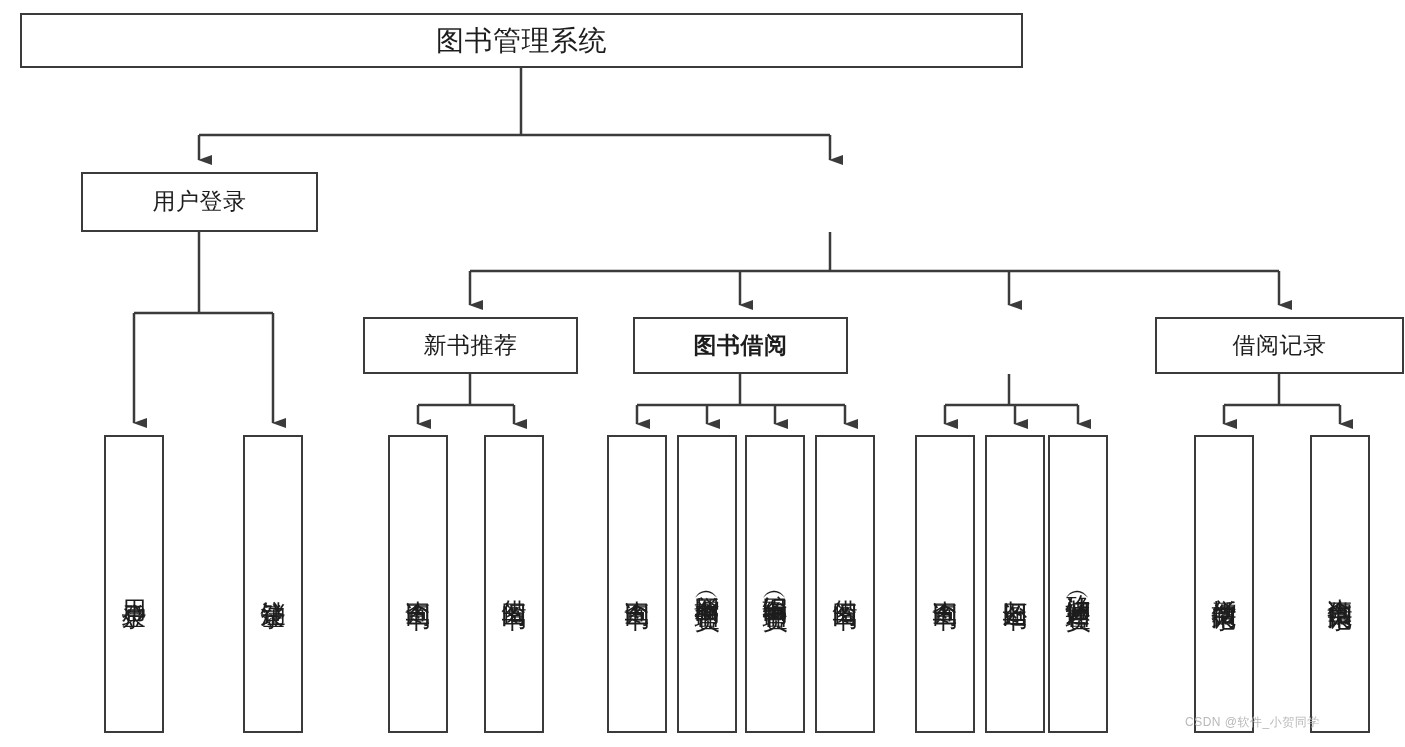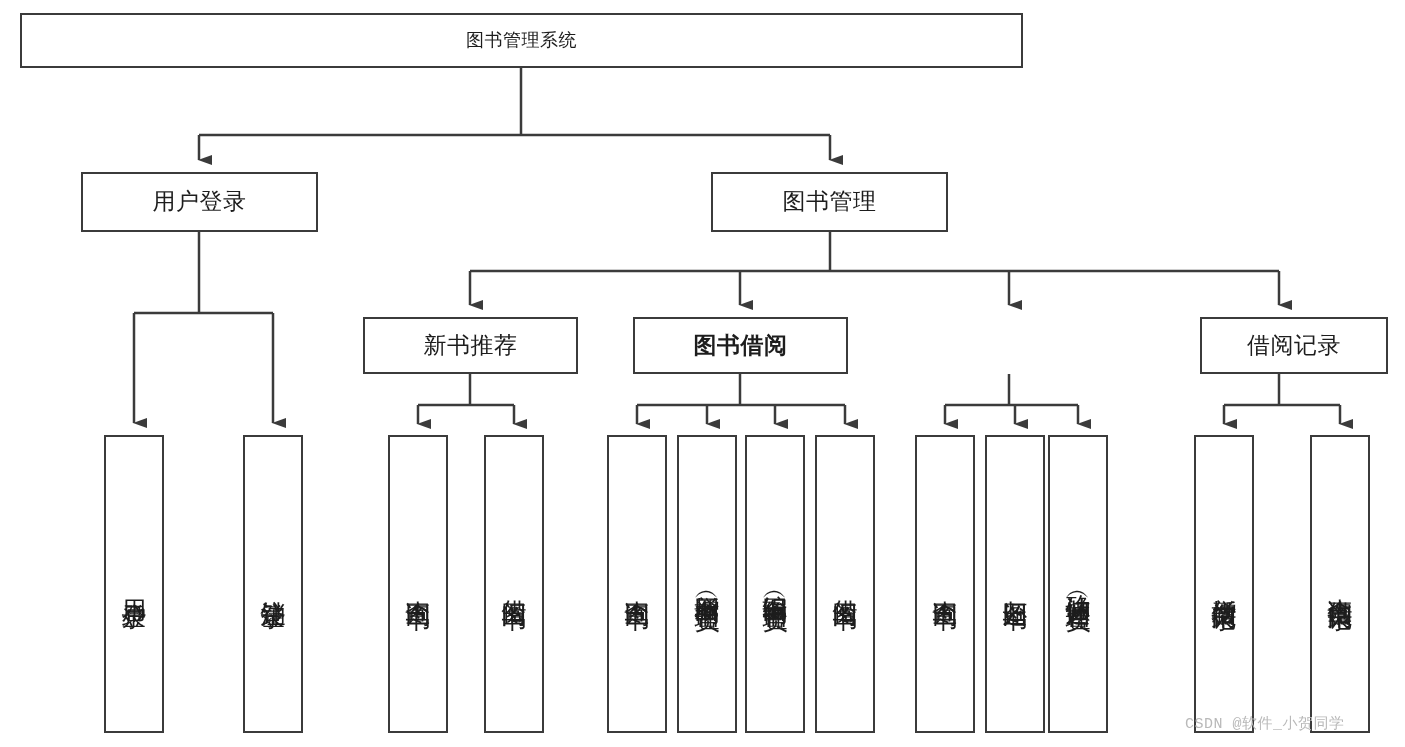--- a/index.html
+++ b/index.html
@@ -38,42 +38,42 @@
   .node .label {
     display: block;
     text-align: center;
     line-height: 1.12;
     letter-spacing: 0.5px;
   }
   .node.horiz .label {
     writing-mode: horizontal-tb;
     font-size: 23px;
   }
-  .node.root .label { font-size: 18px; }
+  .node.root .label { font-size: 28px; }
   .node.vert {
     align-items: center;
     justify-content: center;
   }
   .node.vert .label {
     writing-mode: vertical-rl;
     text-orientation: upright;
     font-size: 25px;
     line-height: 1.0;
     letter-spacing: 2px;
     white-space: nowrap;
   }
   .watermark {
     position: absolute;
     left: 1185px;
     top: 714px;
-    font-size: 15px;
+    font-size: 12px;
     color: #b9b9b9;
     letter-spacing: 0.5px;
     white-space: nowrap;
-    font-family: Liberation Mono, monospace;
+    font-family: Liberation Sans, sans-serif;
   }
 </style>
 </head>
 <body>
 
 <div id="canvas">
 
   <svg class="connectors" viewBox="0 0 1405 747" xmlns="http://www.w3.org/2000/svg">
     <defs>
       <marker id="arrow" viewBox="0 0 12 14" refX="6" refY="13" markerWidth="12" markerHeight="14" orient="auto-start-reverse" markerUnits="userSpaceOnUse">
@@ -124,31 +124,28 @@
     </g>
   </svg>
 
   <div class="node horiz root" id="node-root" style="left: 20px; top: 13px; width: 1003px; height: 55px;">
     <span class="label">图书管理系统</span>
   </div>
 
   <div class="node horiz" id="node-l2-0" style="left: 81px; top: 172px; width: 237px; height: 60px;">
     <span class="label">用户登录</span>
   </div>
-  <div class="node horiz" id="node-l2-1" style="left: 711px; top: 172px; width: 237px; height: 60px;">
-    <span class="label">图书管理</span>
-  </div>
 
   <div class="node horiz" id="node-l3-0" style="left: 363px; top: 317px; width: 215px; height: 57px;">
     <span class="label">新书推荐</span>
   </div>
   <div class="node horiz" id="node-l3-1" style="left: 633px; top: 317px; width: 215px; height: 57px; font-weight: bold;">
     <span class="label">图书借阅</span>
   </div>
-  <div class="node horiz" id="node-l3-3" style="left: 1200px; top: 317px; width: 188px; height: 57px;">
+  <div class="node horiz" id="node-l3-3" style="left: 1155px; top: 317px; width: 249px; height: 57px;">
     <span class="label">借阅记录</span>
   </div>
 
   <div class="node vert" id="node-leaf-0" style="left: 104px; top: 435px; width: 60px; height: 298px;">
     <span class="label">用户登录</span>
   </div>
   <div class="node vert" id="node-leaf-1" style="left: 243px; top: 435px; width: 60px; height: 298px;">
     <span class="label">注销登录</span>
   </div>
   <div class="node vert" id="node-leaf-2" style="left: 388px; top: 435px; width: 60px; height: 298px;">

